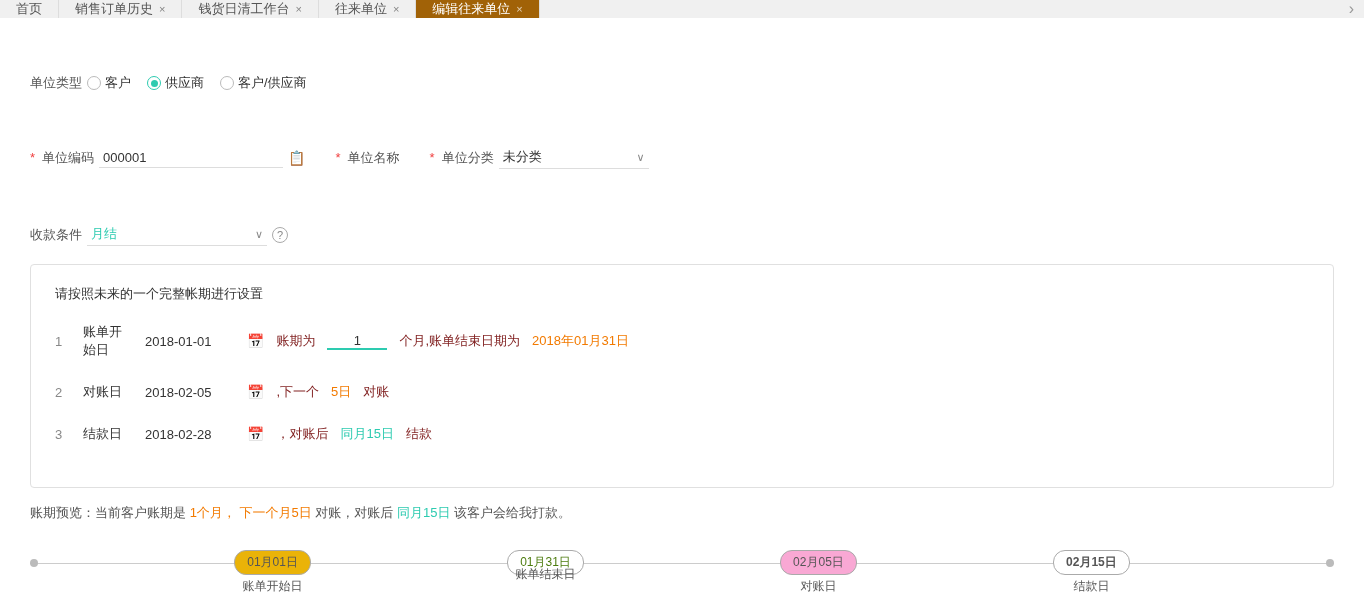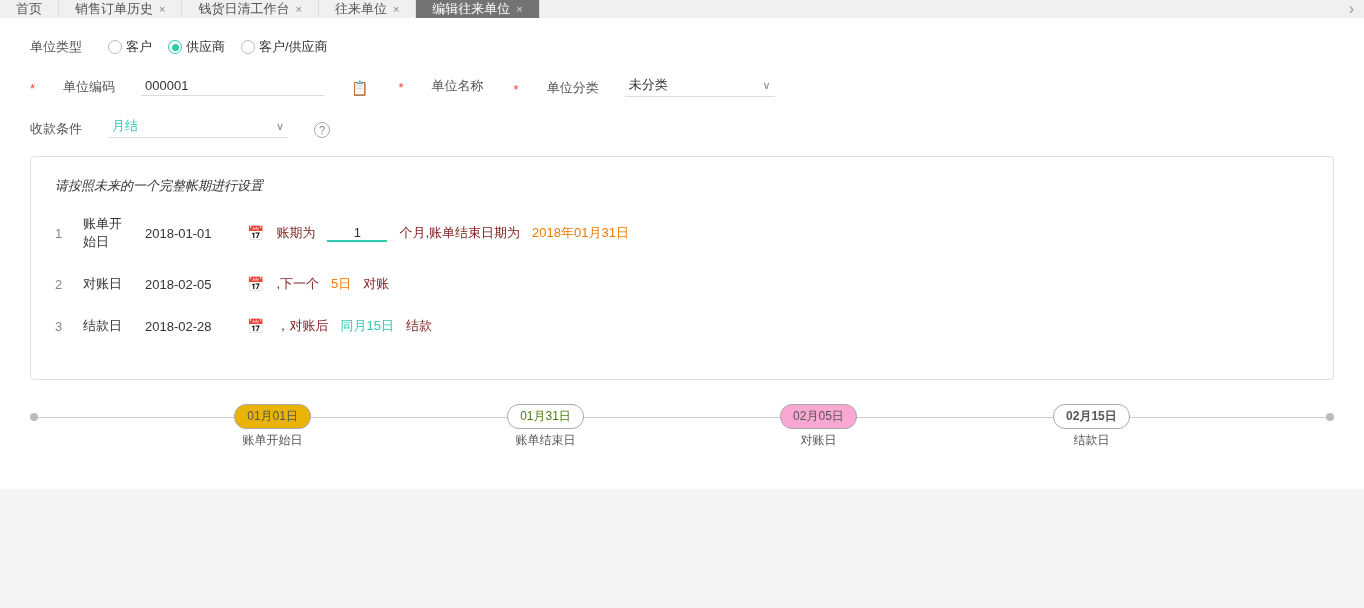--- a/index.html
+++ b/index.html
@@ -11,21 +11,21 @@
       height: 100%;
       cursor: pointer;
       font-size: 13px;
       color: #555;
       border-right: 1px solid #ddd;
       white-space: nowrap;
       gap: 6px;
     }
     .tab:first-child { border-left: none; }
     .tab.active {
-      background: #737373;
+      background: #a16207;
       color: #fff;
       text-align: right;
     }
     .tab .close-icon {
       font-size: 11px;
       opacity: 0.7;
       cursor: pointer;
     }
     .tab-expander {
       margin-left: auto;
@@ -43,22 +43,23 @@
 
     
     .form-row {
       display: flex;
       align-items: center;
       margin-bottom: 18px;
       gap: 30px;
     }
     .form-group {
       display: flex;
-      align-items: flex-end;
-      gap: 26px;
+      align-items: center;
+      gap: 5px;
+      margin-top: 36px;
     }
     .form-label {
       color: #555;
       white-space: nowrap;
       font-size: 13px;
     }
     .required-mark {
       color: #f04040;
       margin-right: 2px;
     }
@@ -147,21 +148,20 @@
     .settlement-box {
       border: 1px solid #e0e0e0;
       border-radius: 4px;
       padding: 20px 24px;
       margin-bottom: 16px;
     }
     .settlement-title {
       font-size: 13px;
       color: #333;
       margin-bottom: 20px;
-      font-style: italic;
     }
     .settlement-row {
       display: flex;
       align-items: center;
       margin-bottom: 24px;
       gap: 12px;
     }
     .settlement-number {
       color: #888;
       font-size: 13px;
@@ -317,40 +317,48 @@
       <span class="settlement-number">3</span>
       <span class="settlement-label">结款日</span>
       <span class="settlement-date">2018-02-28</span>
       <span class="cal-icon">📅</span>
       <span class="settlement-desc">，对账后</span>
       <span class="highlight-teal">同月15日</span>
       <span class="settlement-desc">结款</span>
     </div>
   </div>
 
+  <div class="preview-text">
+    <span>账期预览：当前客户账期是</span>
+    <span class="highlight-orange">1个月，</span>
+    <span class="highlight-orange">下一个月5日</span>
+    <span>对账，对账后</span>
+    <span class="highlight-teal">同月15日</span>
+    <span>该客户会给我打款。</span>
+  </div>
 
   <div style="position: relative; padding: 8px 0 40px 0;">
     <div style="position: relative; display: flex; align-items: center; width: 100%;">
 
       <div style="position: absolute; top: 50%; left: 0; right: 0; height: 1px; background: #ccc; z-index: 0;"></div>
 
       <div style="width: 8px; height: 8px; border-radius: 50%; background: #bbb; z-index: 1; flex-shrink: 0;"></div>
 
       <div style="flex: 1;"></div>
 
       <div style="display: flex; flex-direction: column; align-items: center; position: relative; z-index: 1;">
         <div style="border: 1px solid #aaa; border-radius: 12px; padding: 3px 12px; background: #eab308; font-size: 12px; color: #555;">01月01日</div>
         <div style="position: absolute; top: 28px; font-size: 12px; color: #555; white-space: nowrap;">账单开始日</div>
       </div>
 
       <div style="flex: 1;"></div>
 
       <div style="display: flex; flex-direction: column; align-items: center; position: relative; z-index: 1;">
         <div style="border: 1px solid #aaa; border-radius: 12px; padding: 3px 12px; background: #fff; font-size: 12px; color: #4d7c0f;">01月31日</div>
-        <div style="position: absolute; top: 28px; font-size: 12px; color: #555; white-space: nowrap;">账单结束日</div>
+        <div style="position: absolute; top: 16px; font-size: 12px; color: #555; white-space: nowrap;">账单结束日</div>
       </div>
 
       <div style="flex: 1;"></div>
 
       <div style="display: flex; flex-direction: column; align-items: center; position: relative; z-index: 1;">
         <div style="border: 1px solid #aaa; border-radius: 12px; padding: 3px 12px; background: #f9a8d4; font-size: 12px; color: #555;">02月05日</div>
         <div style="position: absolute; top: 28px; font-size: 12px; color: #555; white-space: nowrap;">对账日</div>
       </div>
 
       <div style="flex: 1;"></div>

